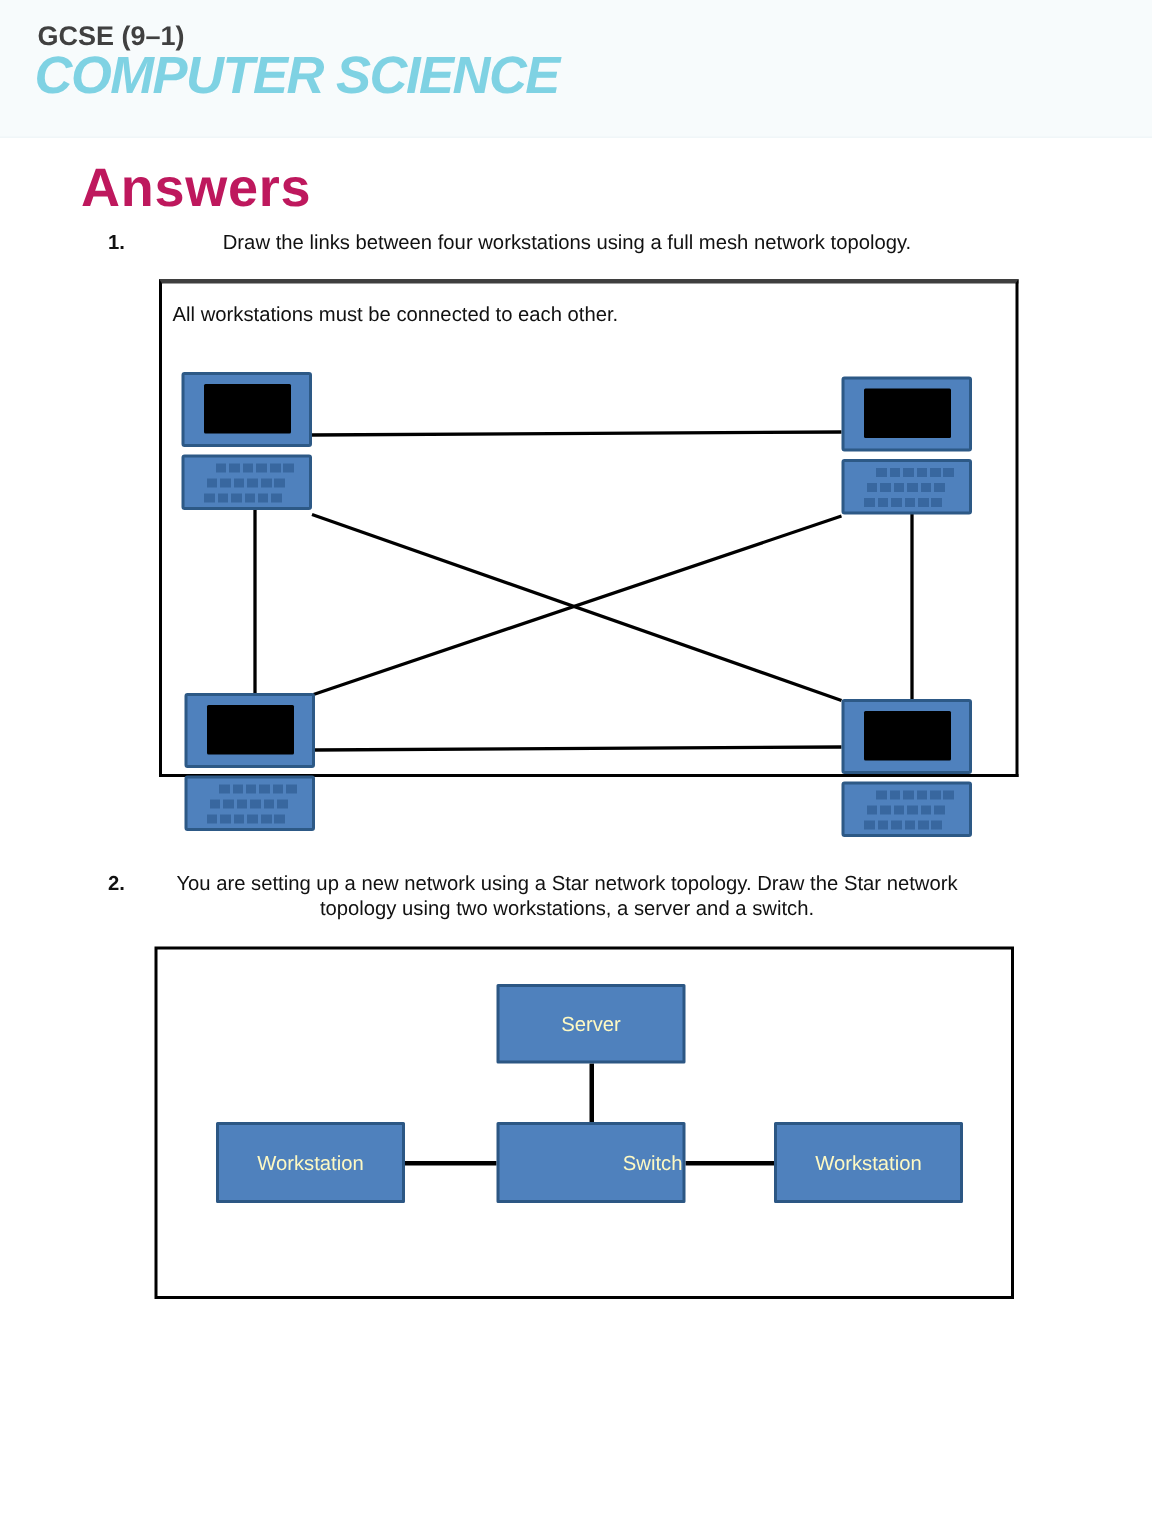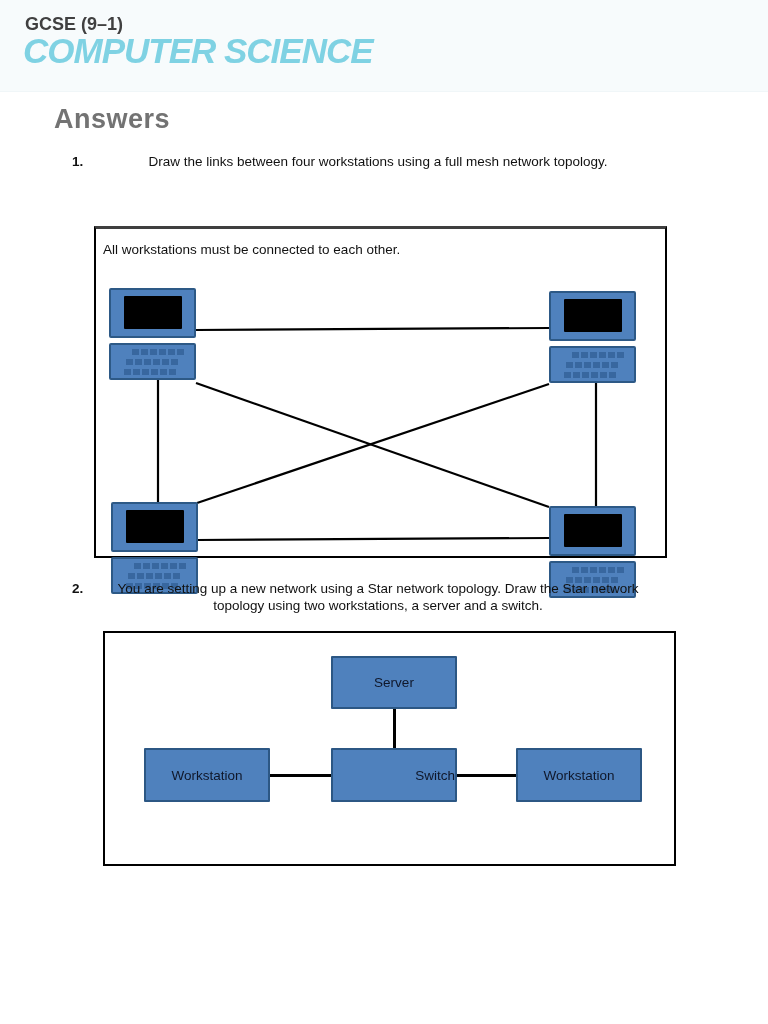--- a/index.html
+++ b/index.html
@@ -37,23 +37,23 @@
     font-weight: bold;
     font-style: italic;
     color: #7fd2e3;
     letter-spacing: -1px;
     white-space: nowrap;
   }
 
   .answers-heading {
     position: absolute;
     left: 54px; top: 104px;
-    font-size: 27px;
-    font-weight: bold;
-    color: #737373;
+    font-size: 36px;
+    font-weight: bold;
+    color: #be185d;
     letter-spacing: 0.5px;
   }
 
   
   .q-line {
     position: absolute;
     left: 72px;
     display: flex;
     font-size: 13.5px;
     color: #111111;
@@ -67,25 +67,24 @@
   .q-text { width: 566px; text-align: center; }
   .q1-line { top: 153px; }
   .q2-line { top: 580px; }
 
   
   .answer-box {
     position: absolute;
     background: #ffffff;
   }
   .mesh-box {
-    left: 94px; top: 186px;
+    left: 106px; top: 186px;
     width: 573px; height: 332px;
     border: 2px solid #000000;
     border-top: 3px solid #3f3f3f;
-    margin-top: 40px;
   }
   .star-box {
     left: 103px; top: 631px;
     width: 573px; height: 235px;
     border: 2px solid #000000;
   }
 
   .answer-note {
     position: absolute;
     left: 7px; top: 13px;
@@ -140,21 +139,21 @@
   }
   .mesh-links line { stroke: #000000; stroke-width: 2.2; }
 
   
   .node {
     position: absolute;
     width: 126px;
     background: #4f81bd;
     border: 2px solid #2c5784;
     border-radius: 1px;
-    color: #0f172a;
+    color: #fef9c3;
     font-size: 13.5px;
     display: flex;
     align-items: center;
     justify-content: center;
   }
   .node-server   { left: 226px; top: 23px;  height: 53px; }
   .node-switch   { left: 226px; top: 115px; height: 54px; justify-content: flex-end; }
   .node-ws-left  { left: 39px;  top: 115px; height: 54px; }
   .node-ws-right { left: 411px; top: 115px; height: 54px; }
 

